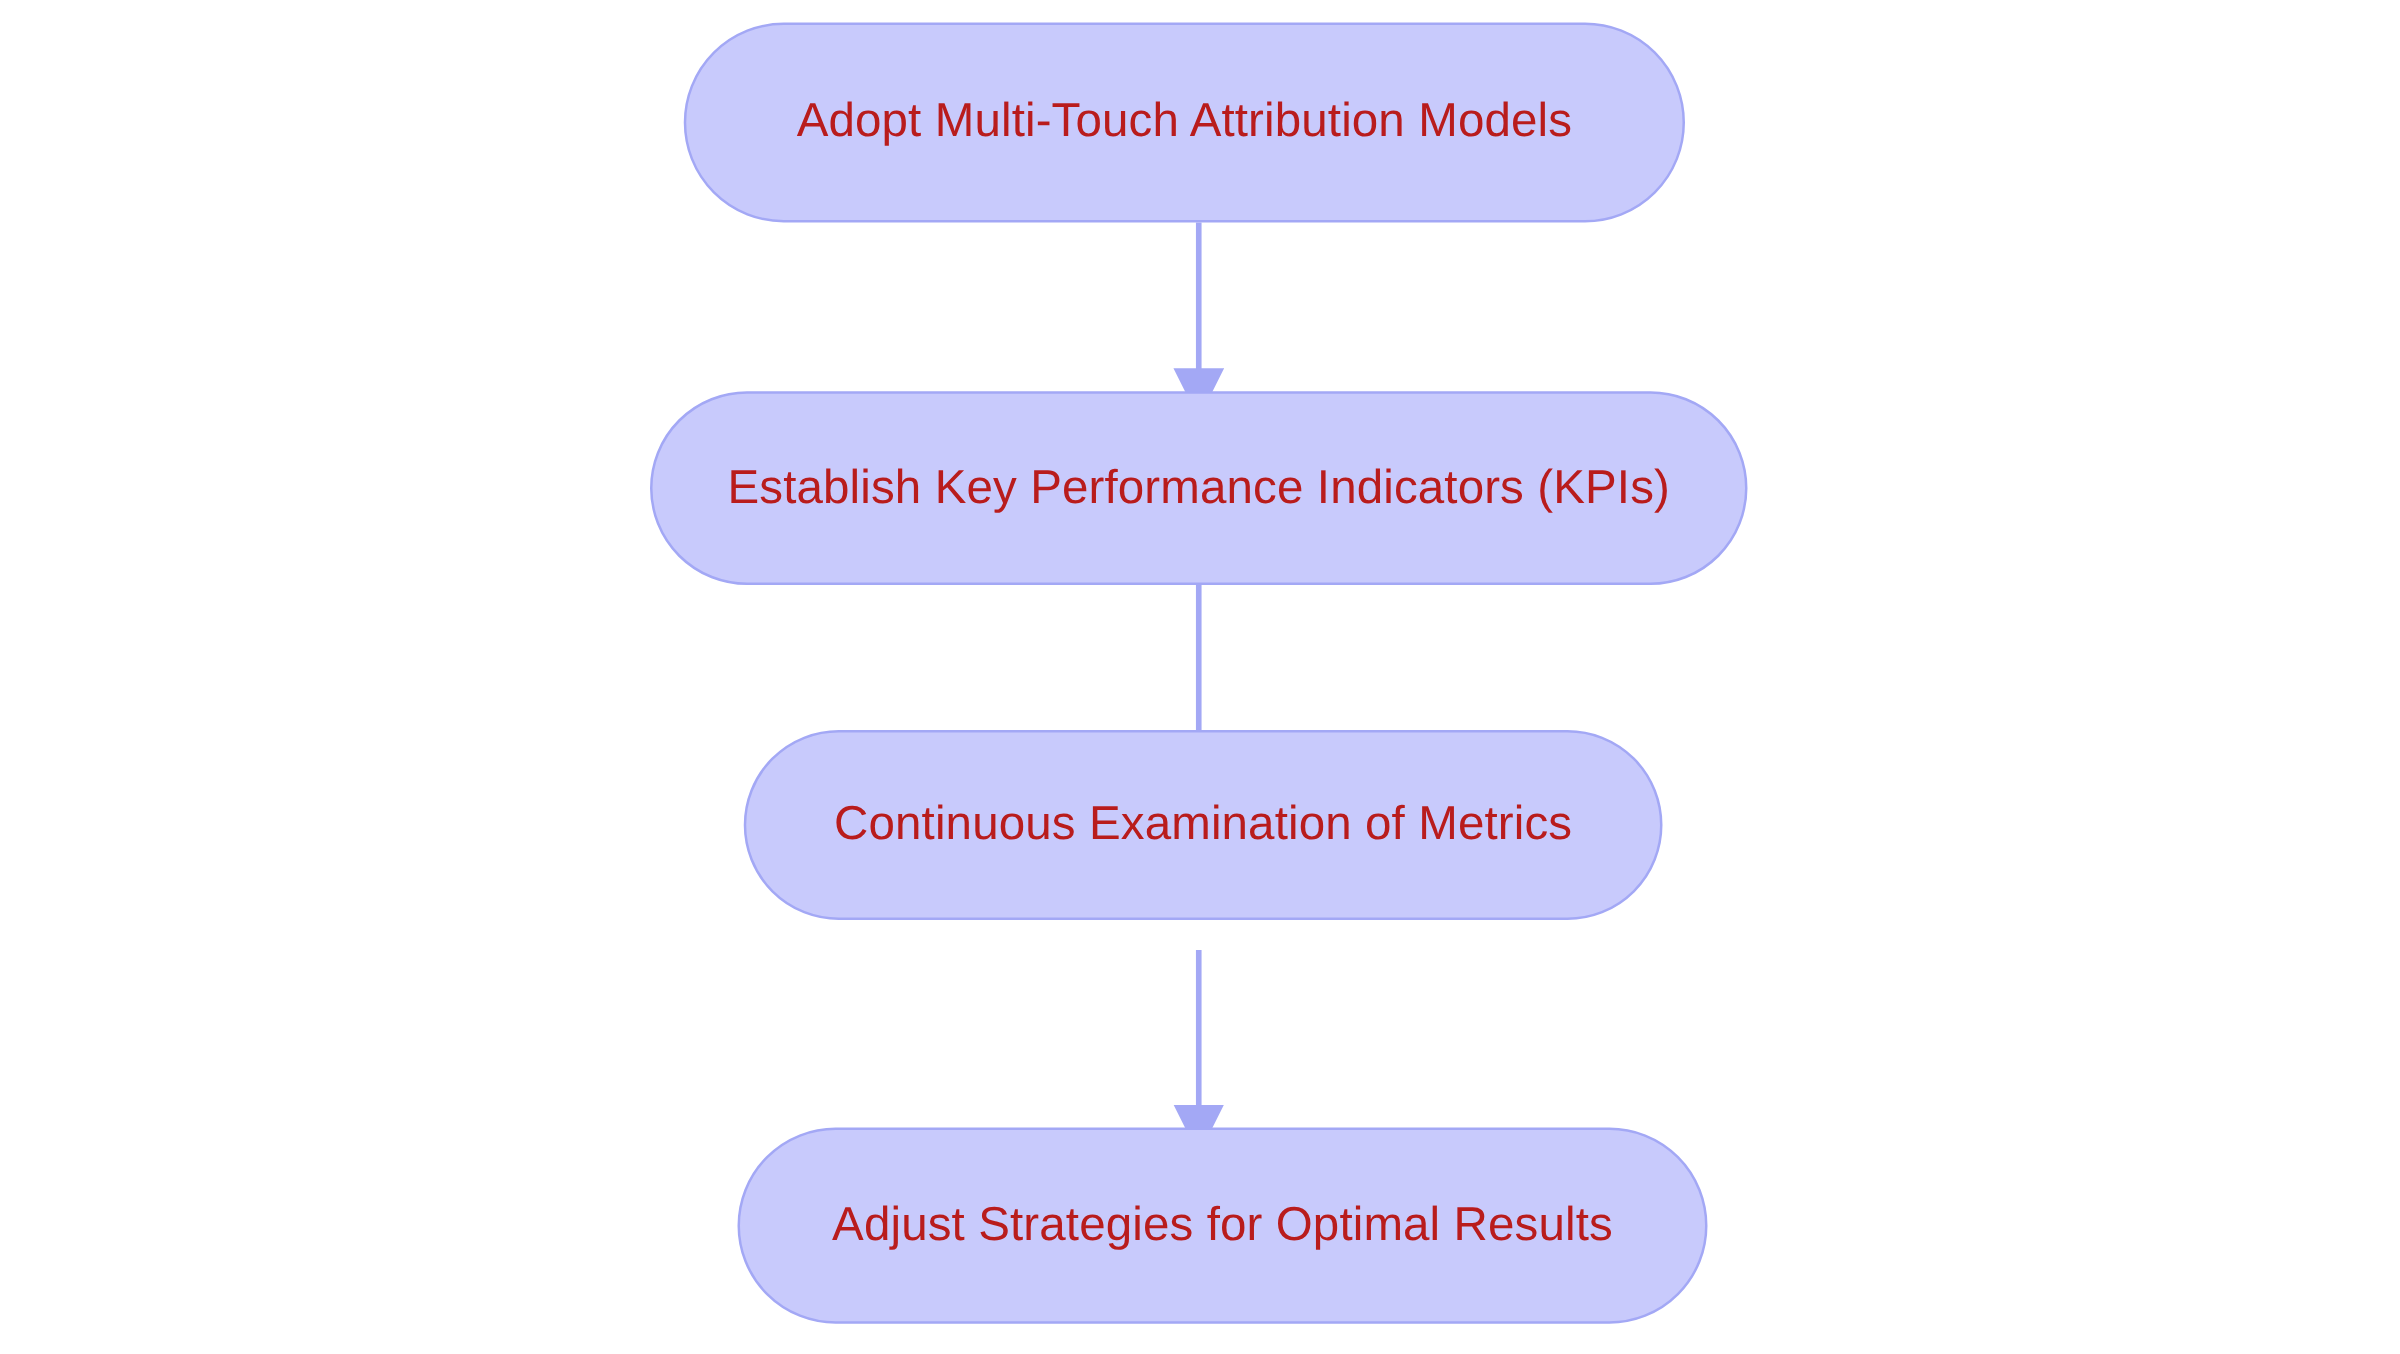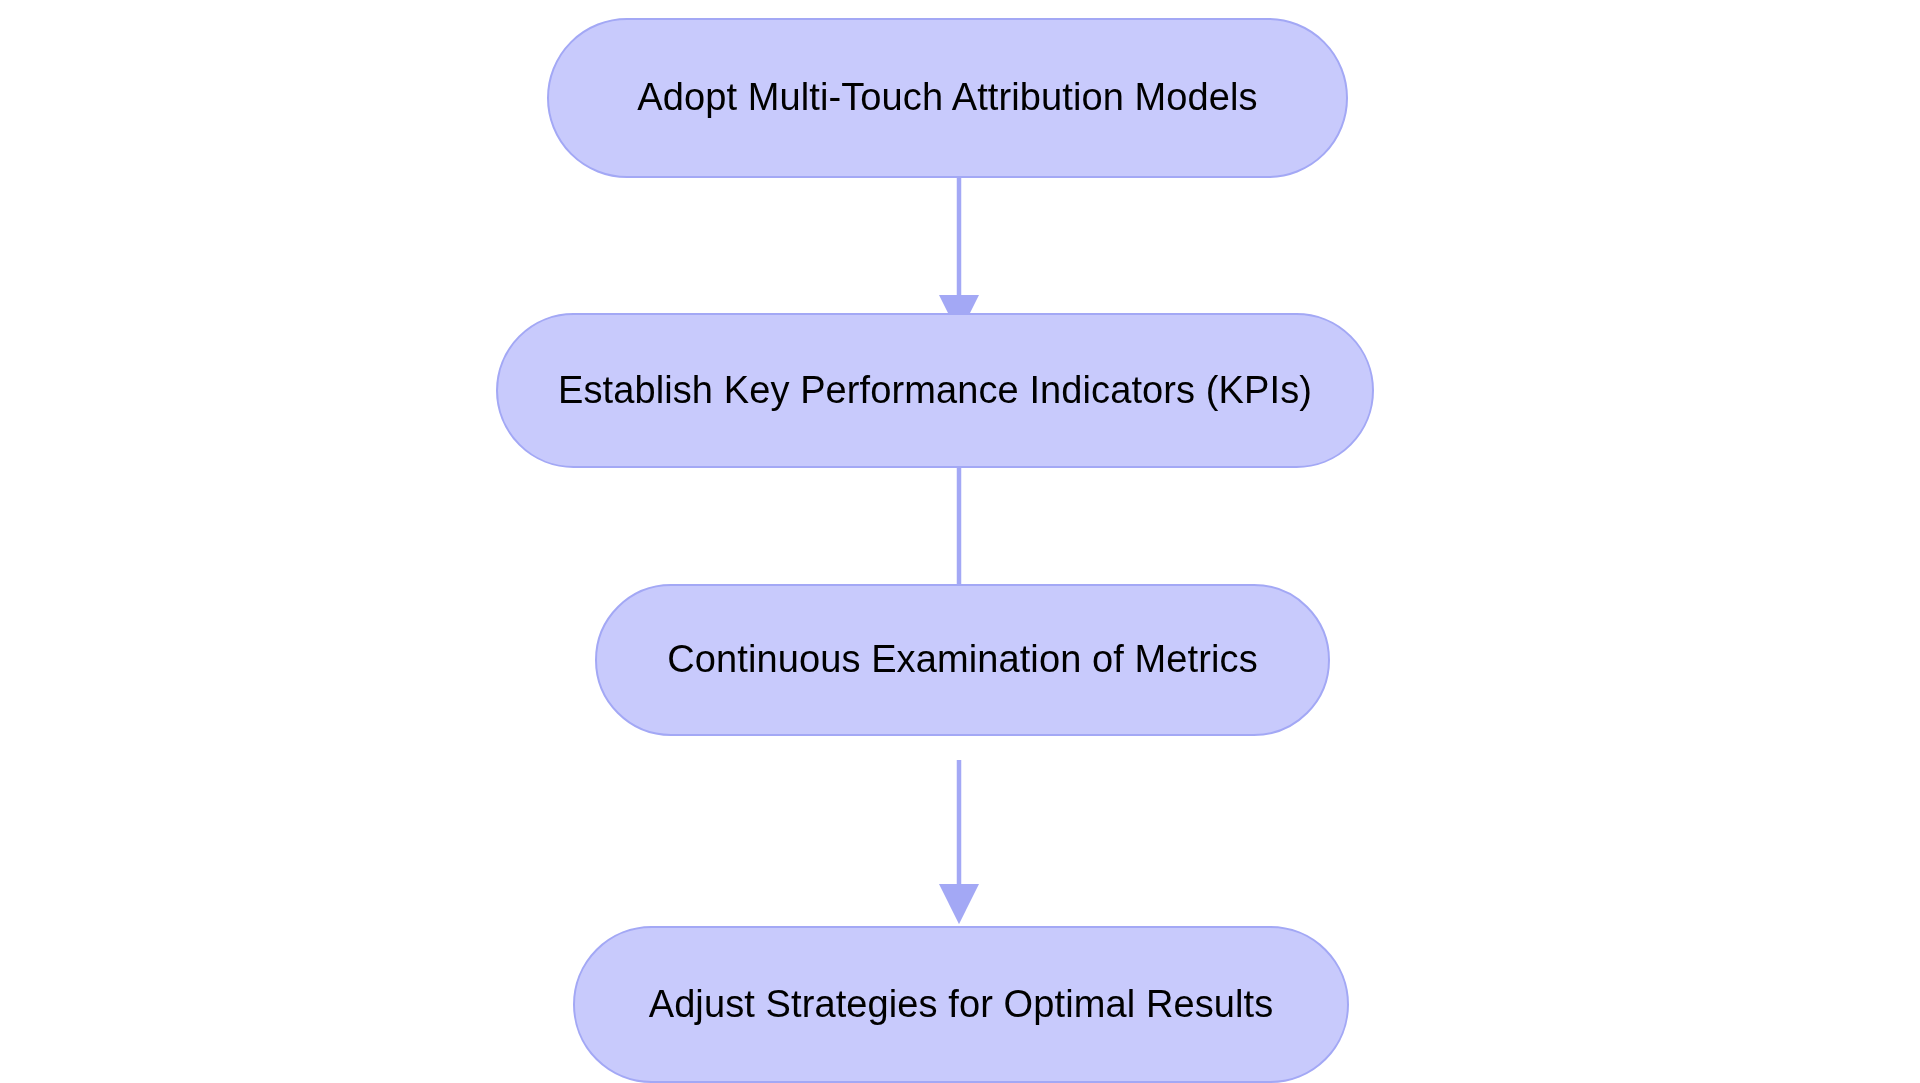--- a/index.html
+++ b/index.html
@@ -25,34 +25,34 @@
     box-sizing: border-box;
     background: #c8cafc;
     border: 2px solid #a3a8f5;
     border-radius: 999px;
     display: flex;
     align-items: center;
     justify-content: center;
     text-align: center;
   }
   .flow-node-label {
-    color: #000000;
+    color: #b91c1c;
     font-family: "Liberation Sans", sans-serif;
     font-size: 38px;
     font-weight: 400;
     letter-spacing: 0.1px;
     line-height: 1.15;
     white-space: nowrap;
     padding: 0 26px;
   }
   
   #node-0 { left: 547px; top: 18px;  width: 801px; height: 160px; }
-  #node-1 { left: 496px; top: 313px; width: 878px; height: 155px; }
+  #node-1 { left: 520px; top: 313px; width: 878px; height: 155px; }
   #node-2 { left: 595px; top: 584px; width: 735px; height: 152px; }
-  #node-3 { left: 573px; top: 902px; width: 776px; height: 157px; margin-top: 24px; }
+  #node-3 { left: 590px; top: 902px; width: 776px; height: 157px; }
 
   .flow-edge {
     position: absolute;
     left: 0;
     top: 0;
     width: 1920px;
     height: 1083px;
     pointer-events: none;
   }
 </style>

